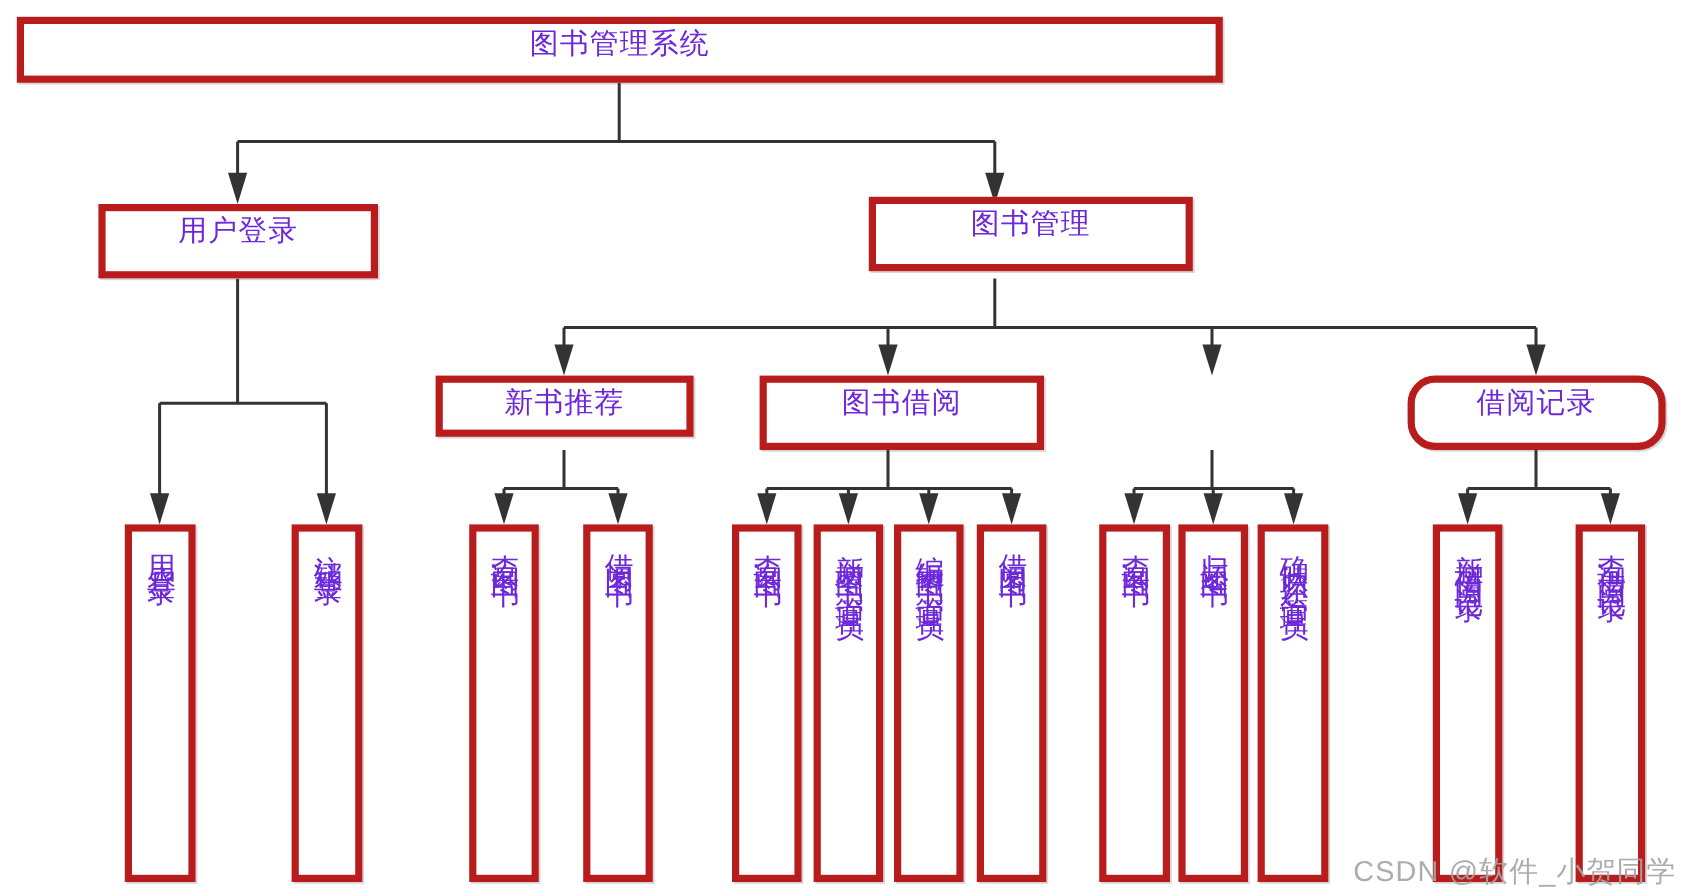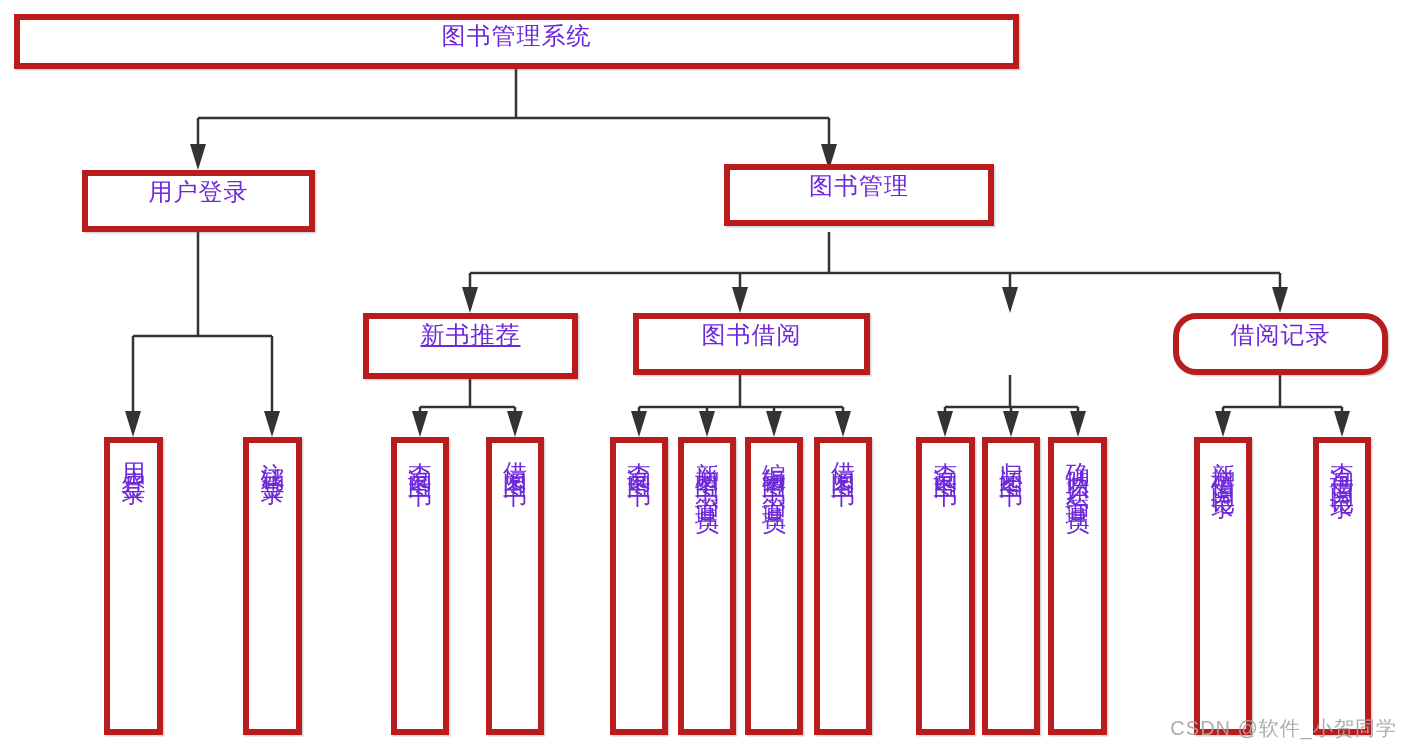--- a/index.html
+++ b/index.html
@@ -43,21 +43,21 @@
     text-orientation: mixed;
     font-size: 24px;
     line-height: 1;
     letter-spacing: 7px;
     white-space: nowrap;
   }
   .watermark {
     position: absolute;
     right: 8px;
     bottom: 5px;
-    font-size: 20px;
+    font-size: 24px;
     color: rgba(165,165,165,0.92);
     z-index: 5;
     letter-spacing: 1px;
     white-space: nowrap;
   }
 </style>
 </head>
 <body>
 
 <div class="canvas">
@@ -106,21 +106,21 @@
     <span class="h-label">图书管理系统</span>
   </div>
 
   <div class="node" style="left:82px; top:170px; width:233px; height:62px;">
     <span class="h-label">用户登录</span>
   </div>
   <div class="node" style="left:712px; top:164px; width:270px; height:62px;margin-left:12px;">
     <span class="h-label">图书管理</span>
   </div>
 
-  <div class="node" style="left:363px; top:313px; width:215px; height:66px;text-decoration:underline;">
+  <div class="node" style="left:363px; top:313px; width:215px; height:51px;">
     <span class="h-label">新书推荐</span>
   </div>
   <div class="node" style="left:633px; top:313px; width:237px; height:62px;">
     <span class="h-label">图书借阅</span>
   </div>
   <div class="node" style="left:1173px; top:313px; width:215px; height:62px;border-radius:23px;">
     <span class="h-label">借阅记录</span>
   </div>
 
   <div class="node" style="left:104px; top:437px; width:59px; height:298px;">

